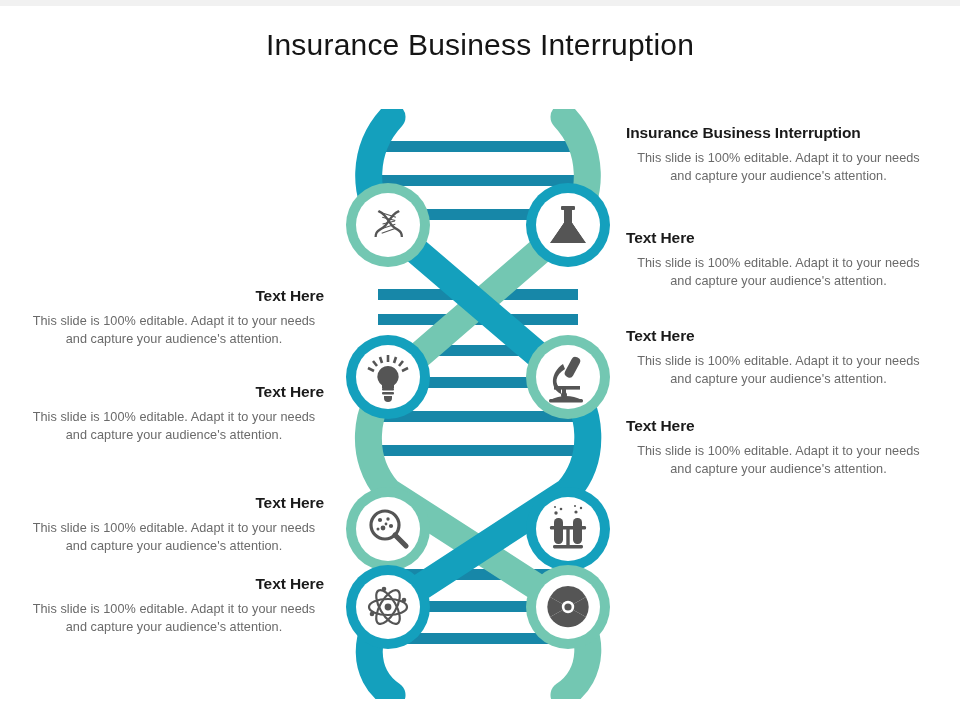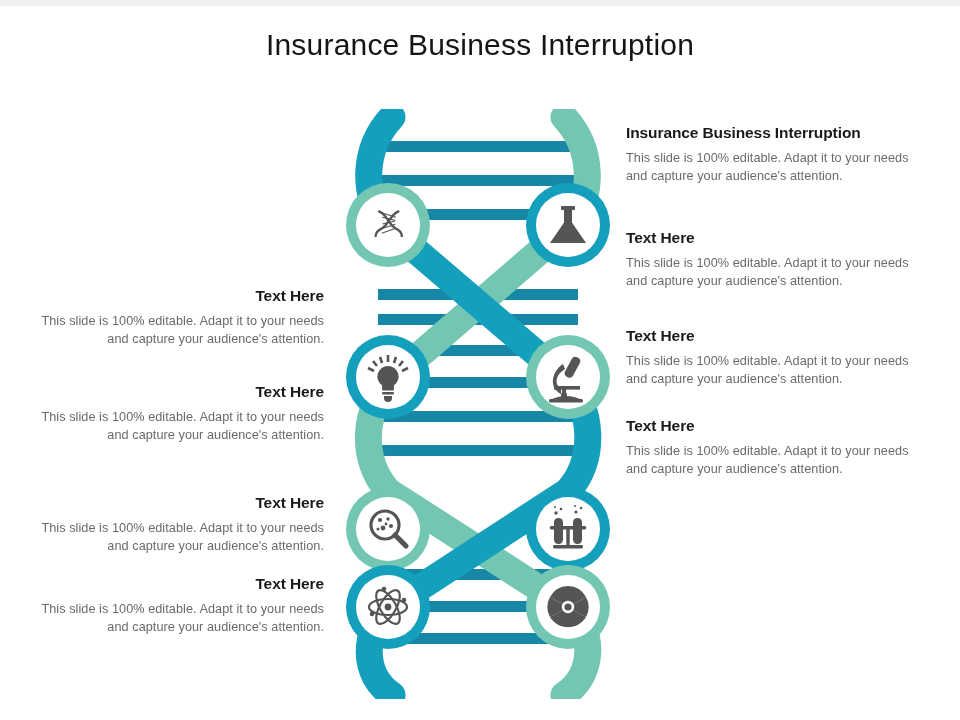--- a/index.html
+++ b/index.html
@@ -43,20 +43,21 @@
     color: #1a1a1a;
     margin: 0 0 7px 0;
     letter-spacing: -0.1px;
   }
   .block .bb {
     font-size: 12.7px;
     color: #6a6a6a;
     line-height: 1.42;
     margin: 0;
     letter-spacing: 0.05px;
+    text-align: center;
   }
   .left-block { text-align: right; width: 300px; left: 24px; }
   .right-block { text-align: left; width: 305px; left: 626px; }
 
   
   .lb1 { top: 281px; }
   .lb2 { top: 377px; }
   .lb3 { top: 488px; }
   .lb4 { top: 569px; }
 

